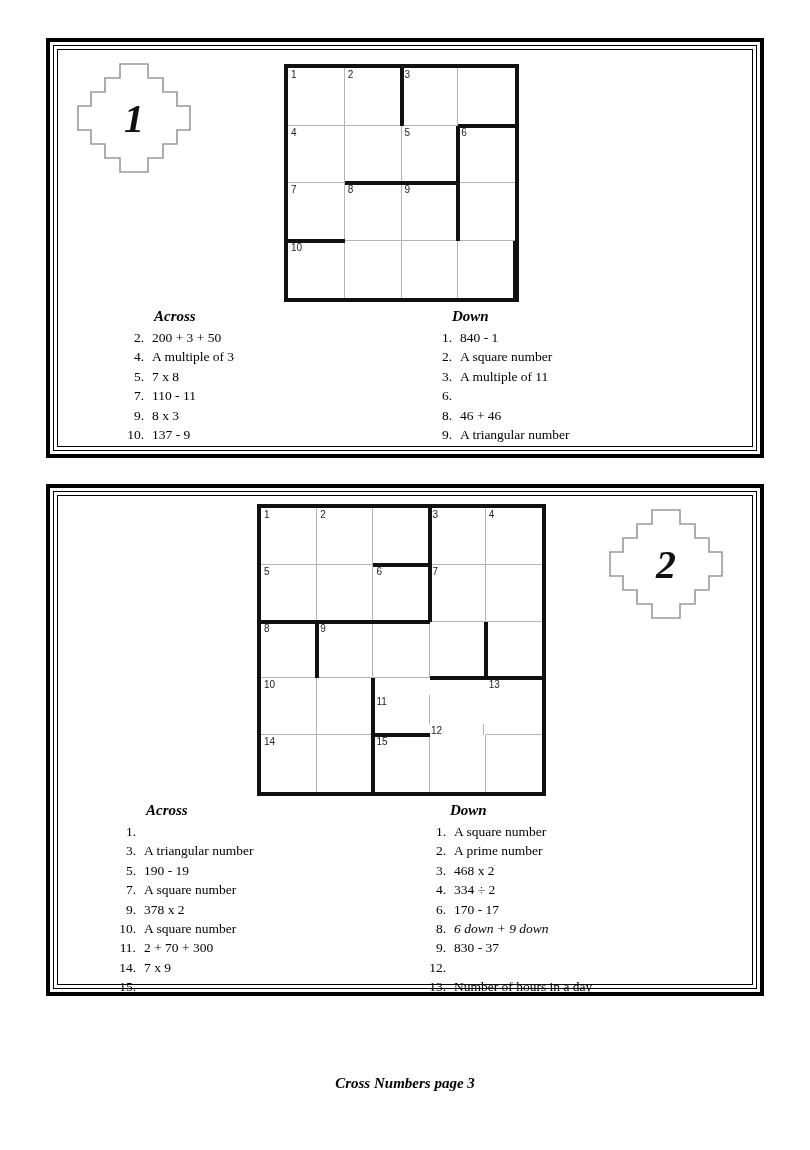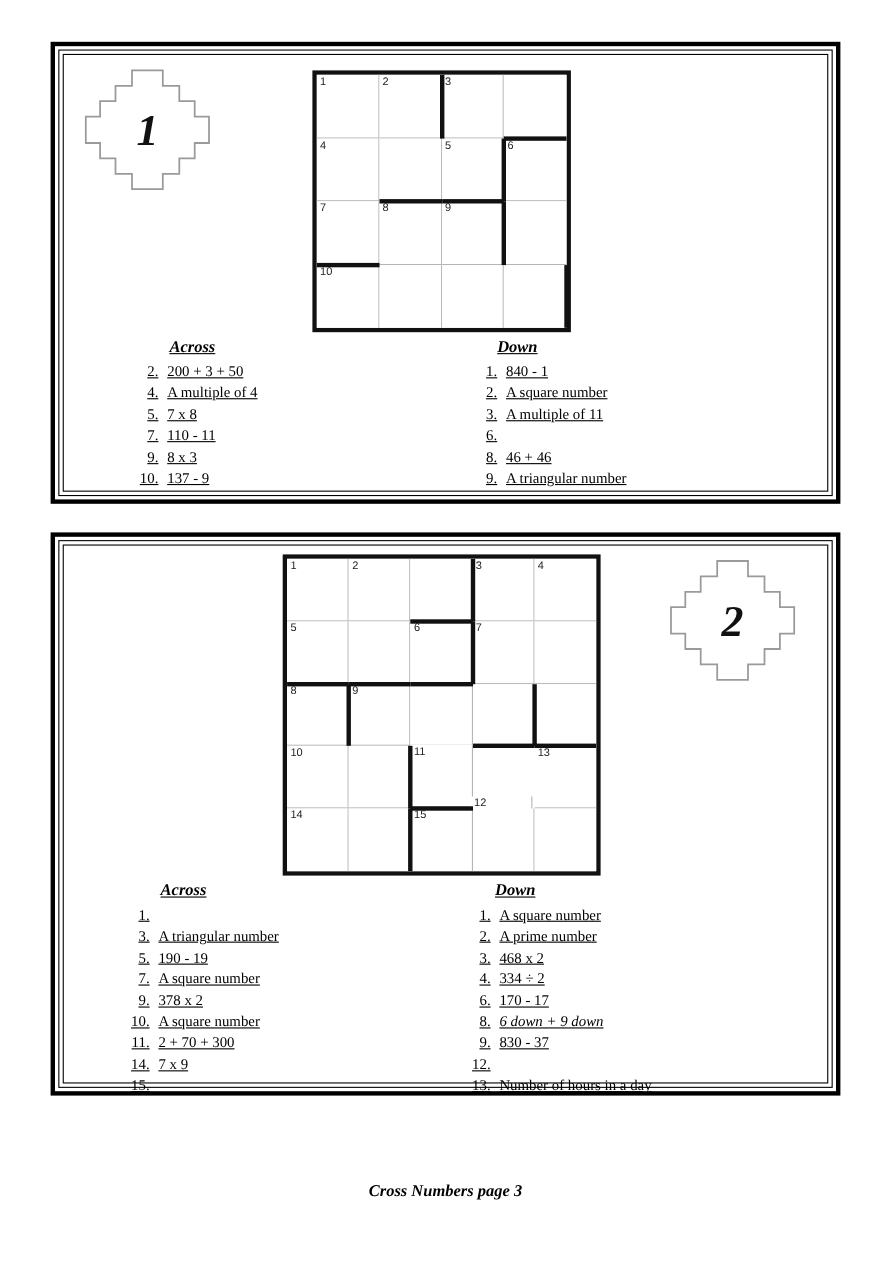--- a/index.html
+++ b/index.html
@@ -57,21 +57,21 @@
     font-size:10px;line-height:13px;color:#222;
   }
   .edge{position:absolute;background:#111;}
   .edge.h{height:4px;}
   .edge.v{width:4px;}
 
   #grid-1{left:284px;top:64px;width:235px;height:238px;}
   #grid-2{left:257px;top:504px;width:289px;height:292px;}
 
   
-  .clues{position:absolute;text-decoration:underline;}
+  .clues{position:absolute;}
   .clue-head{
     font-style:italic;font-weight:700;font-size:15px;
     margin:0 0 3px 44px;
   }
   .clue-row{
     display:flex;align-items:baseline;
     font-size:13.5px;line-height:19.4px;
   }
   .clue-row .n{
     width:34px;text-align:right;padding-right:8px;flex:none;
@@ -159,21 +159,21 @@
 
 <div class="clues" id="p1-across">
   <div class="clue-head">Across</div>
   <div class="clue-list">
       <div class="clue-row">
         <span class="n">2.</span>
         <span class="t">200 + 3 + 50</span>
       </div>
       <div class="clue-row">
         <span class="n">4.</span>
-        <span class="t">A multiple of 4</span>
+        <span class="t">A multiple of 3</span>
       </div>
       <div class="clue-row">
         <span class="n">5.</span>
         <span class="t">7 x 8</span>
       </div>
       <div class="clue-row">
         <span class="n">7.</span>
         <span class="t">110 - 11</span>
       </div>
       <div class="clue-row">
@@ -261,21 +261,21 @@
       <div class="cell" style="left: 56.2px; top: 113.6px; width: 56.2px; height: 56.8px;">
         <span class="cn">9</span>
       </div>
       <div class="cell" style="left: 112.4px; top: 113.6px; width: 56.2px; height: 56.8px;"></div>
       <div class="cell" style="left: 168.6px; top: 113.6px; width: 56.2px; height: 56.8px;"></div>
       <div class="cell" style="left: 224.8px; top: 113.6px; width: 56.2px; height: 56.8px; border-right: none;"></div>
       <div class="cell" style="left: 0px; top: 170.4px; width: 56.2px; height: 56.8px;">
         <span class="cn">10</span>
       </div>
       <div class="cell" style="left: 56.2px; top: 170.4px; width: 56.2px; height: 56.8px;"></div>
-      <div class="cell" style="left: 112.4px; top: 169px; width: 56.2px; height: 56.8px;">
+      <div class="cell" style="left: 112.4px; top: 187px; width: 56.2px; height: 56.8px;">
         <span class="cn">11</span>
       </div>
       <div class="cell" style="left: 167px; top: 170.4px; width: 56.2px; height: 56.8px; margin-top: 46px;">
         <span class="cn">12</span>
       </div>
       <div class="cell" style="left: 224.8px; top: 170.4px; width: 56.2px; height: 56.8px; border-right: none;">
         <span class="cn">13</span>
       </div>
       <div class="cell" style="left: 0px; top: 227.2px; width: 56.2px; height: 56.8px; border-bottom: none;">
         <span class="cn">14</span>

